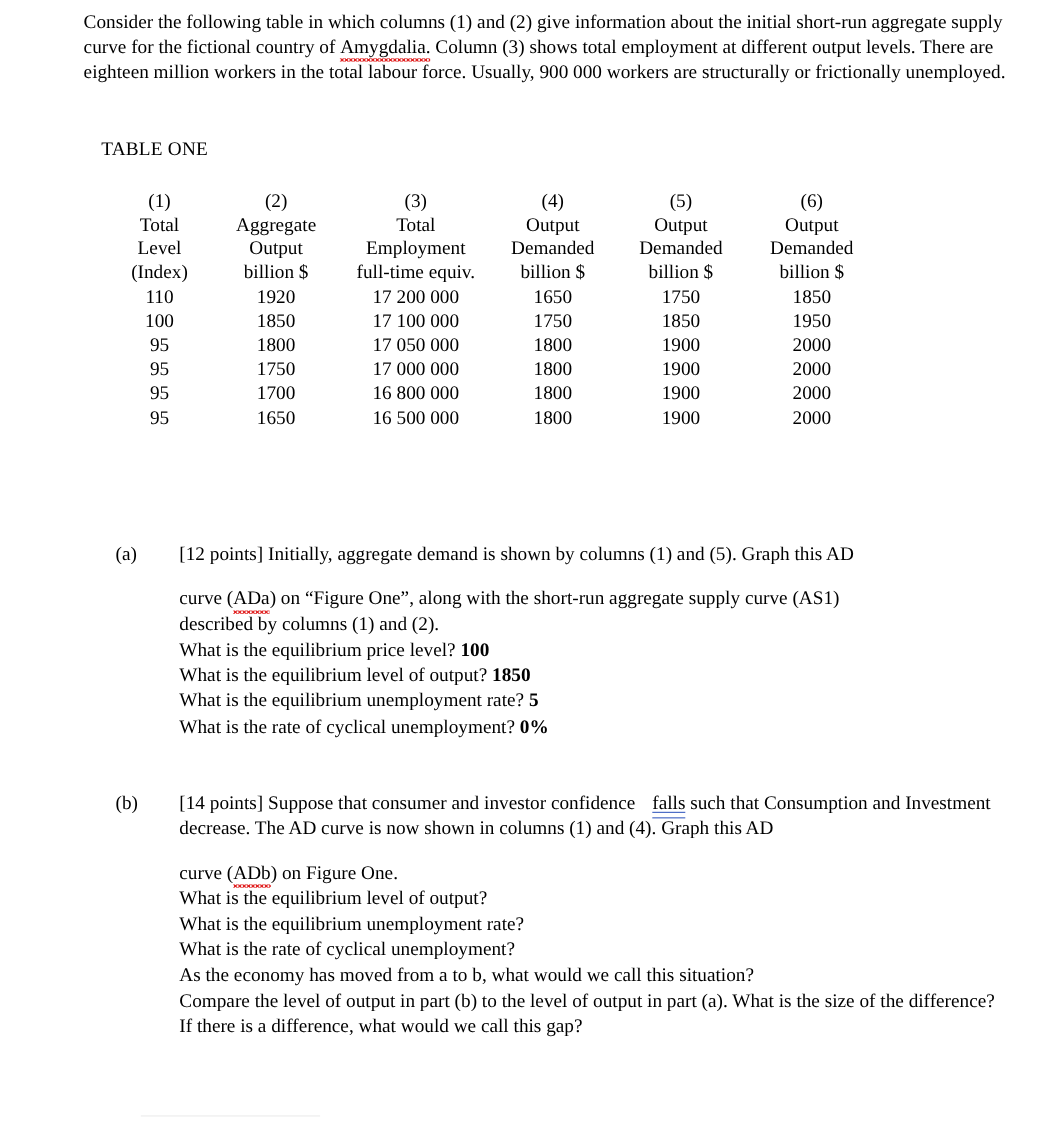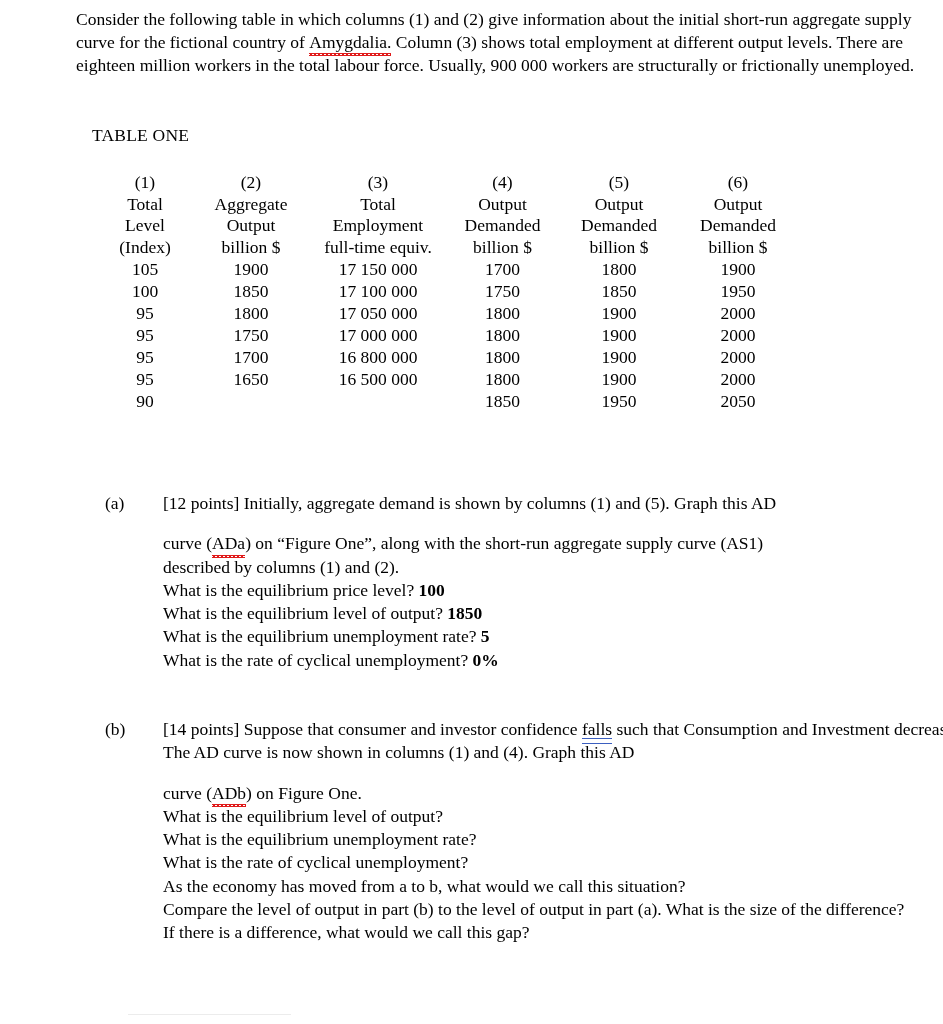--- a/index.html
+++ b/index.html
@@ -130,20 +130,21 @@
     height: 3px;
     background-image:
       linear-gradient(45deg, transparent 40%, #e01b1b 40%, #e01b1b 60%, transparent 60%),
       linear-gradient(-45deg, transparent 40%, #e01b1b 40%, #e01b1b 60%, transparent 60%);
     background-size: 4px 3px;
     background-repeat: repeat-x;
   }
   .grammar-blue {
     position: relative;
     display: inline-block;
+    margin-left: 11px;
   }
   .grammar-blue::after {
     content: "";
     position: absolute;
     left: 0;
     right: 0;
     bottom: -3px;
     height: 4px;
     border-top: 1px solid #3b5fc0;
     border-bottom: 1px solid #3b5fc0;
@@ -216,26 +217,26 @@
             <span>(6)</span>
             <span>Output</span>
             <span>Demanded</span>
             <span>billion $</span>
           </span>
         </th>
       </tr>
     </thead>
     <tbody>
       <tr>
-        <td>105</td>
-        <td>1900</td>
-        <td>17 150 000</td>
-        <td>1700</td>
-        <td>1800</td>
-        <td>1900</td>
+        <td>110</td>
+        <td>1920</td>
+        <td>17 200 000</td>
+        <td>1650</td>
+        <td>1750</td>
+        <td>1850</td>
       </tr>
       <tr>
         <td>100</td>
         <td>1850</td>
         <td>17 100 000</td>
         <td>1750</td>
         <td>1850</td>
         <td>1950</td>
       </tr>
       <tr>
@@ -262,28 +263,20 @@
         <td>1900</td>
         <td>2000</td>
       </tr>
       <tr>
         <td>95</td>
         <td>1650</td>
         <td>16 500 000</td>
         <td>1800</td>
         <td>1900</td>
         <td>2000</td>
-      </tr>
-      <tr>
-        <td>90</td>
-        <td></td>
-        <td></td>
-        <td>1850</td>
-        <td>1950</td>
-        <td>2050</td>
       </tr>
     </tbody>
   </table>
 
   <div class="qblock" id="block-a">
     <div class="marker">(a)</div>
     <div class="qbody">
       <div class="para">[12 points] Initially, aggregate demand is shown by columns (1) and (5).  Graph this AD</div>
       <div class="para spaced"><span>curve (</span><span class="spell-red"><span>ADa</span></span><span>) on “Figure One”, along with the short-run aggregate supply curve (AS1)</span></div>
       <div class="para">described by columns (1) and (2).</div>

